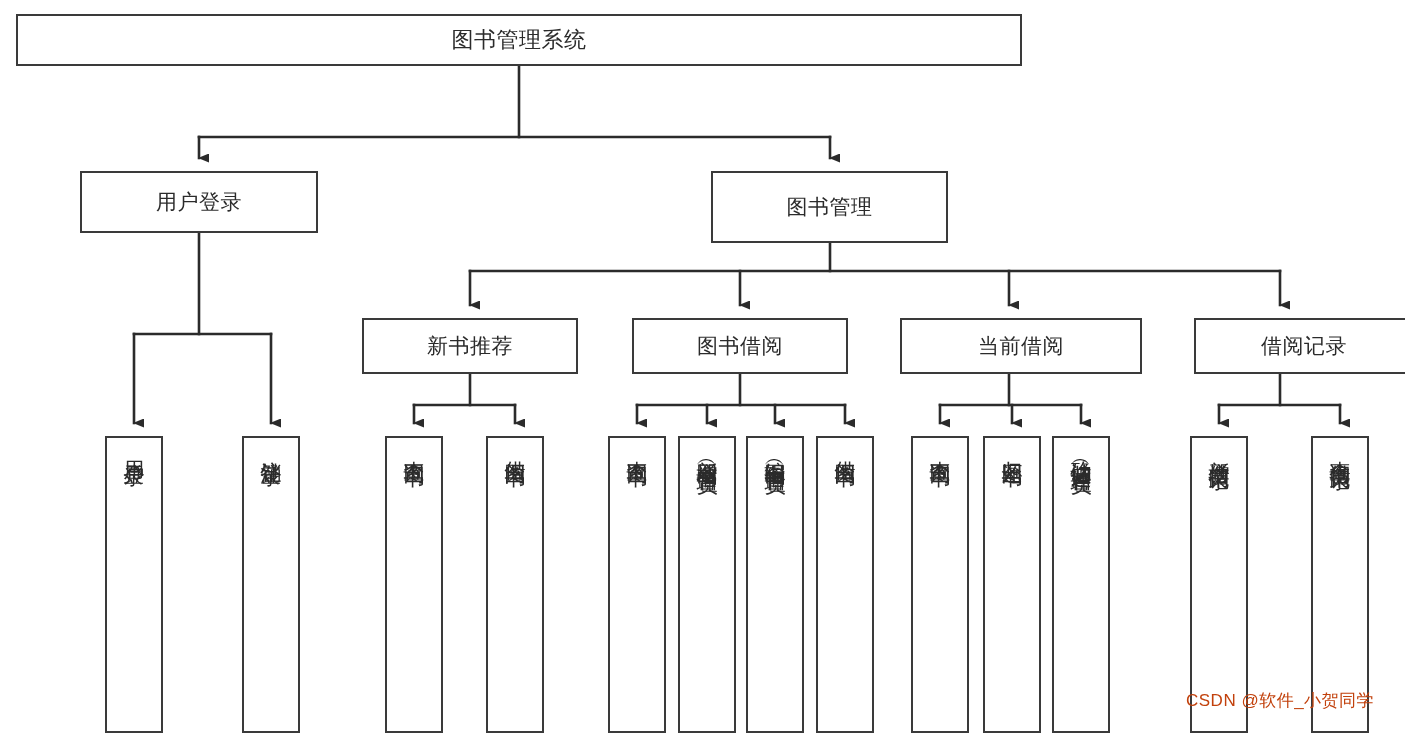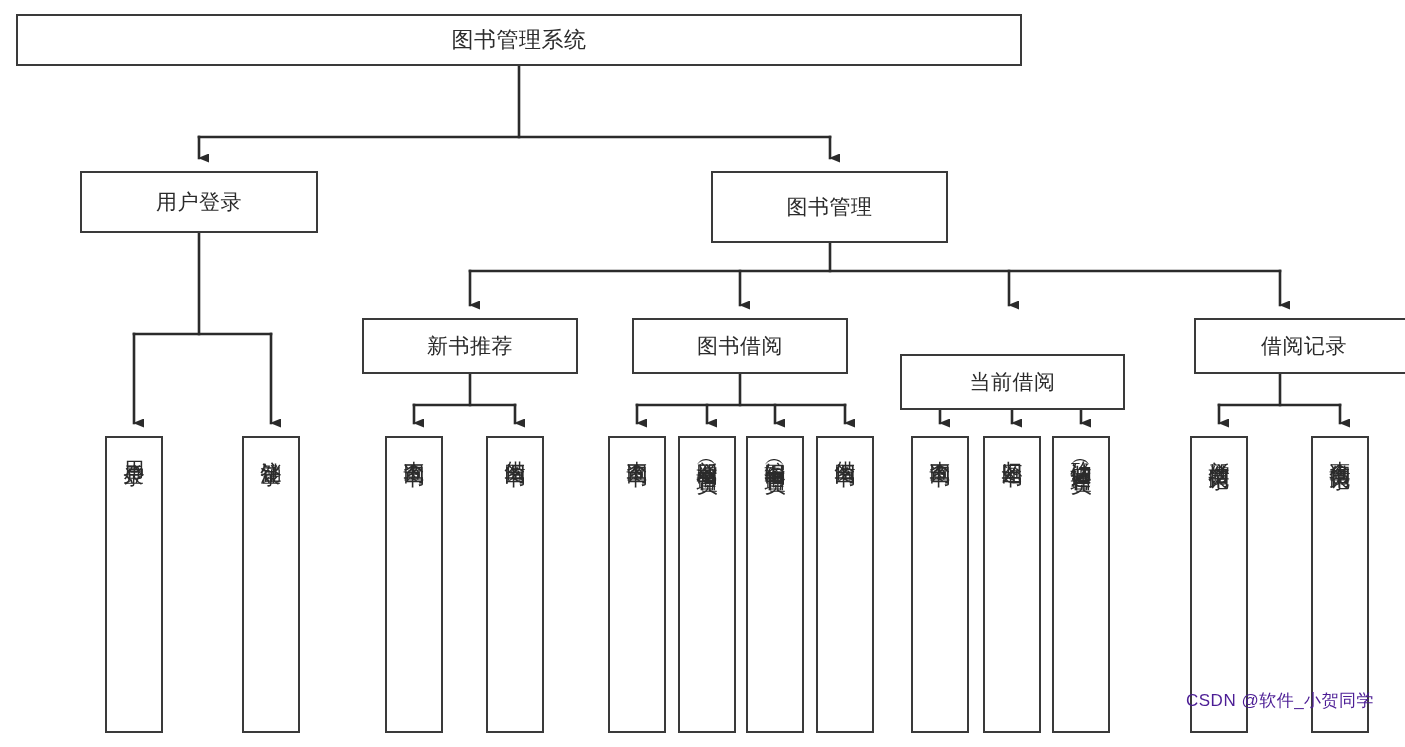--- a/index.html
+++ b/index.html
@@ -63,21 +63,21 @@
     letter-spacing: 2px;
     white-space: nowrap;
     max-height: 100%;
     margin: 0 auto;
   }
   #watermark {
     position: absolute;
     left: 1186px;
     top: 689px;
     font-size: 17px;
-    color: #4c1d95;
+    color: #c2410c;
     white-space: nowrap;
     letter-spacing: 0.5px;
     font-family: "Liberation Sans", "DejaVu Sans", sans-serif;
   }
 </style>
 </head>
 <body>
 
 <div id="diagram-root">
 
@@ -146,21 +146,21 @@
   <div class="node horizontal" style="left:711px; top:171px; width:237px; height:72px;">
     <span class="node-label">图书管理</span>
   </div>
 
   <div class="node horizontal" style="left:362px; top:318px; width:216px; height:56px;">
     <span class="node-label">新书推荐</span>
   </div>
   <div class="node horizontal" style="left:632px; top:318px; width:216px; height:56px;">
     <span class="node-label">图书借阅</span>
   </div>
-  <div class="node horizontal" style="left:900px; top:318px; width:225px; height:56px;margin-top:36px;">
+  <div class="node horizontal" style="left:900px; top:318px; width:242px; height:56px;">
     <span class="node-label">当前借阅</span>
   </div>
   <div class="node horizontal" style="left:1170px; top:318px; width:220px; height:56px;margin-left:24px;">
     <span class="node-label">借阅记录</span>
   </div>
 
   <div class="node vertical" style="left:105px; top:436px; width:58px; height:297px;">
     <span class="node-label">用户登录</span>
   </div>
   <div class="node vertical" style="left:242px; top:436px; width:58px; height:297px;">

